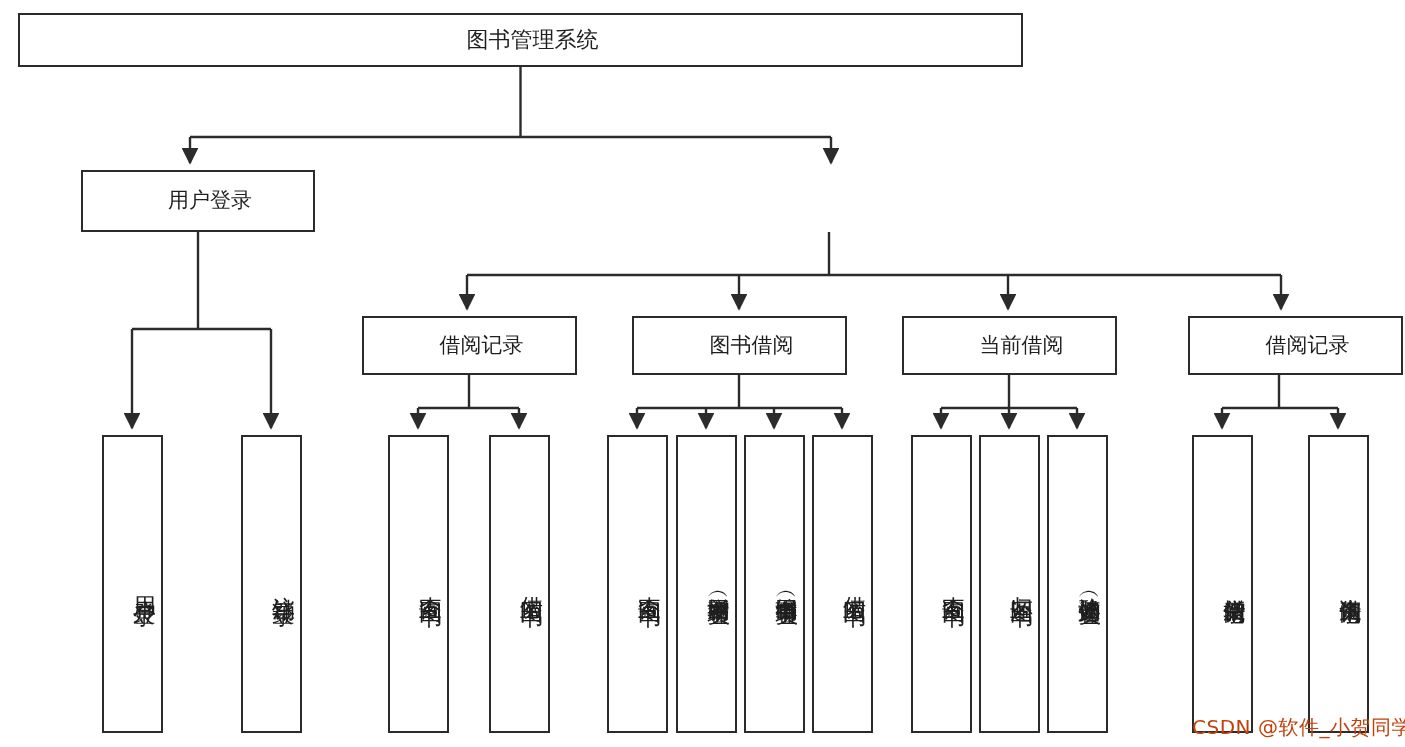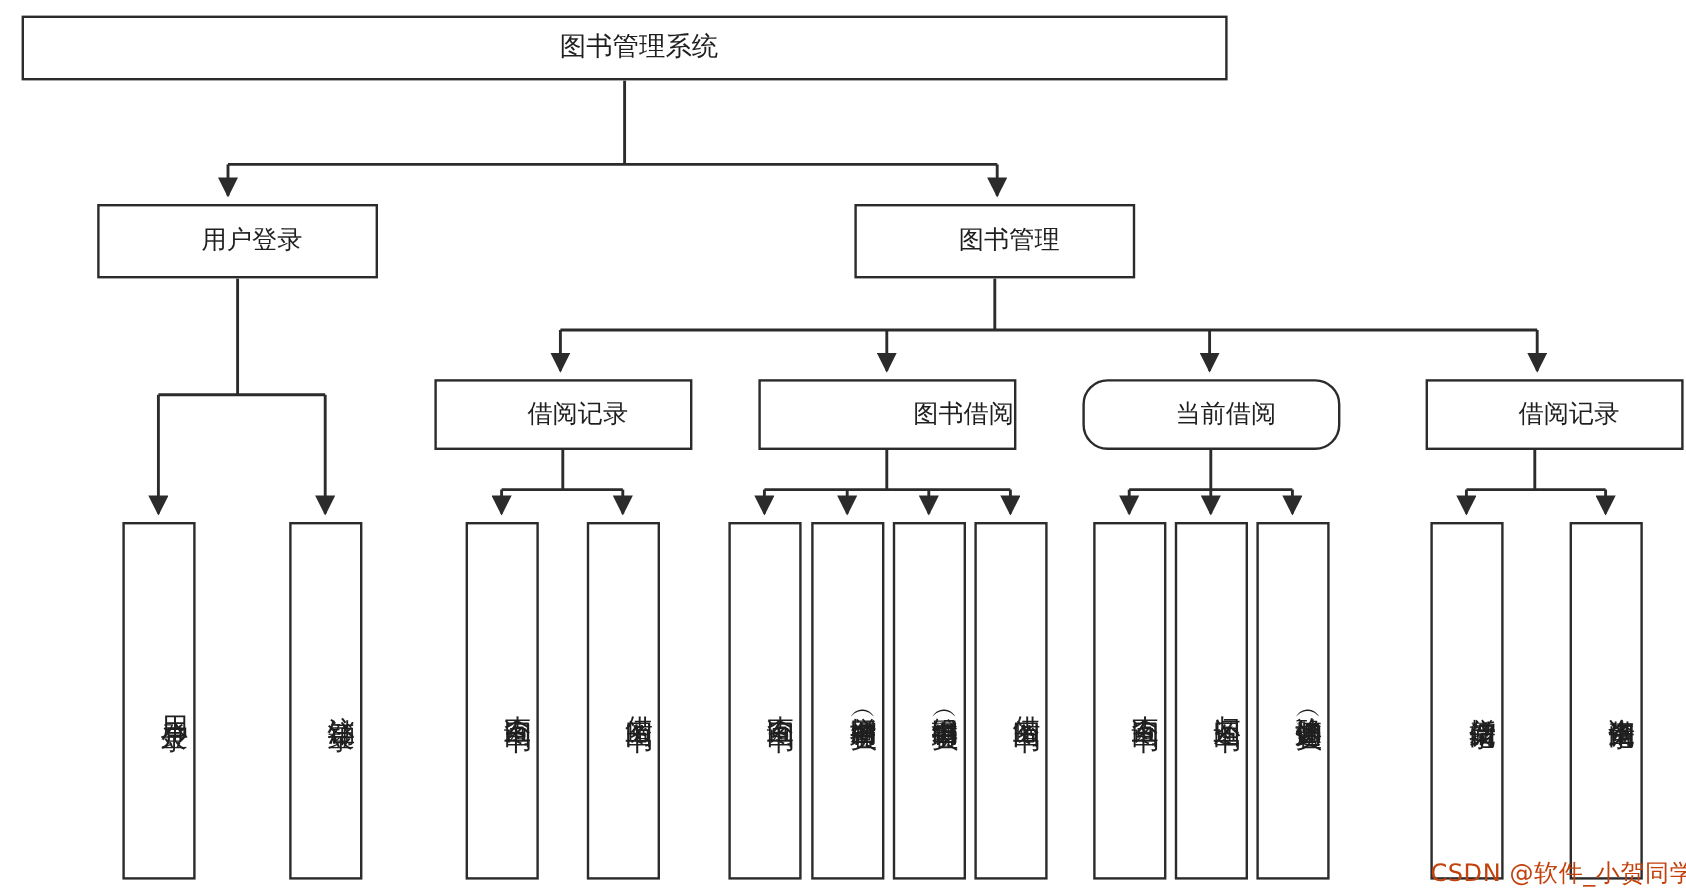--- a/index.html
+++ b/index.html
@@ -136,31 +136,28 @@
     </g>
   </svg>
 
   <div class="node horiz root" style="left:18px; top:13px; width:1005px; height:54px;">
     <span class="label">图书管理系统</span>
   </div>
 
   <div class="node horiz" style="left:81px; top:170px; width:234px; height:62px;">
     <span class="label">用户登录</span>
   </div>
-  <div class="node horiz" style="left:712px; top:170px; width:234px; height:62px;">
-    <span class="label">图书管理</span>
-  </div>
 
   <div class="node horiz" style="left:362px; top:316px; width:215px; height:59px;">
     <span class="label">借阅记录</span>
   </div>
-  <div class="node horiz" style="left:632px; top:316px; width:215px; height:59px;justify-content:flex-end;">
+  <div class="node horiz" style="left:632px; top:316px; width:215px; height:59px;">
     <span class="label">图书借阅</span>
   </div>
-  <div class="node horiz" style="left:902px; top:316px; width:215px; height:59px;border-radius:21px;">
+  <div class="node horiz" style="left:902px; top:316px; width:215px; height:59px;">
     <span class="label">当前借阅</span>
   </div>
   <div class="node horiz" style="left:1172px; top:316px; width:215px; height:59px;margin-left:16px;">
     <span class="label">借阅记录</span>
   </div>
 
   <div class="node vert" style="left:102px; top:435px; width:61px; height:298px;">
     <span class="label">用户登录</span>
   </div>
   <div class="node vert" style="left:241px; top:435px; width:61px; height:298px;">

